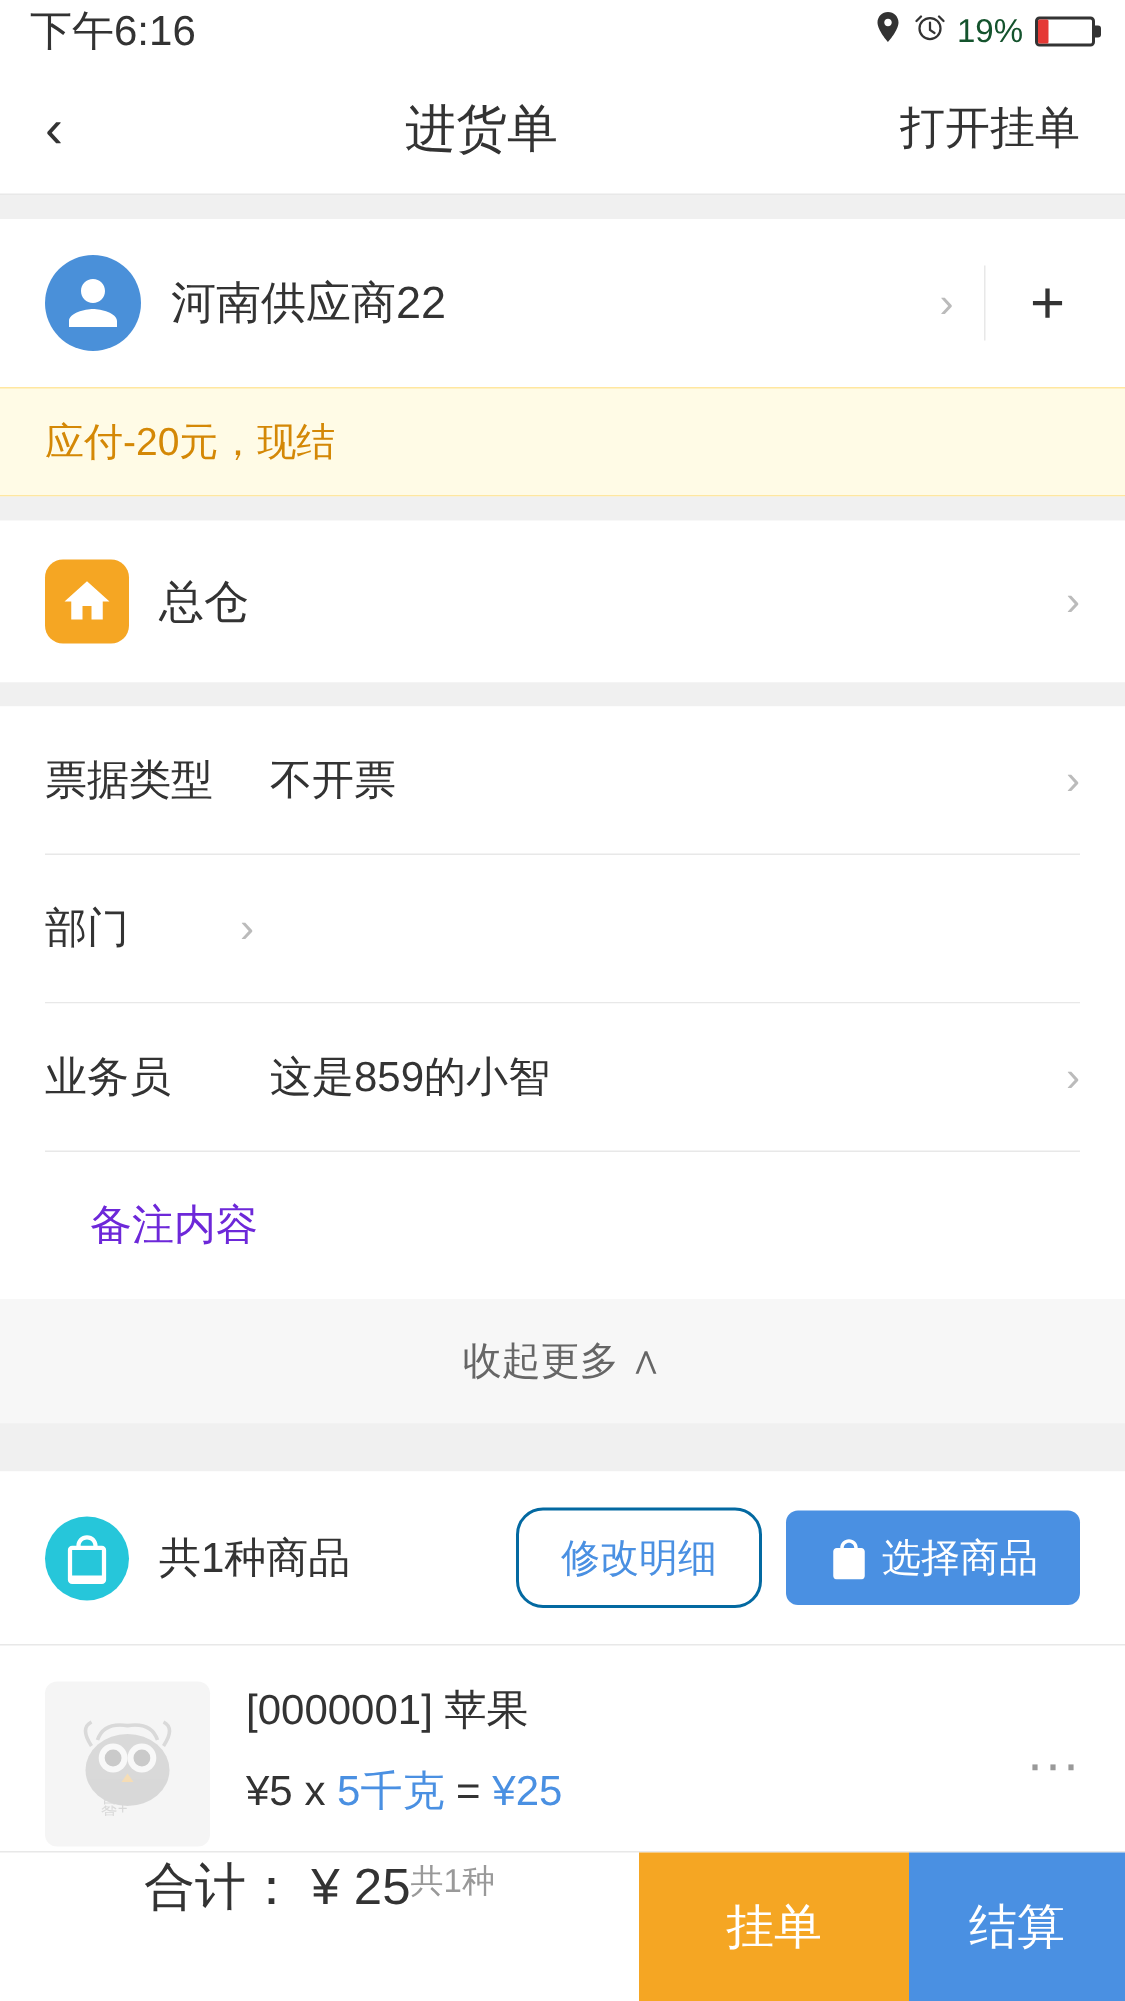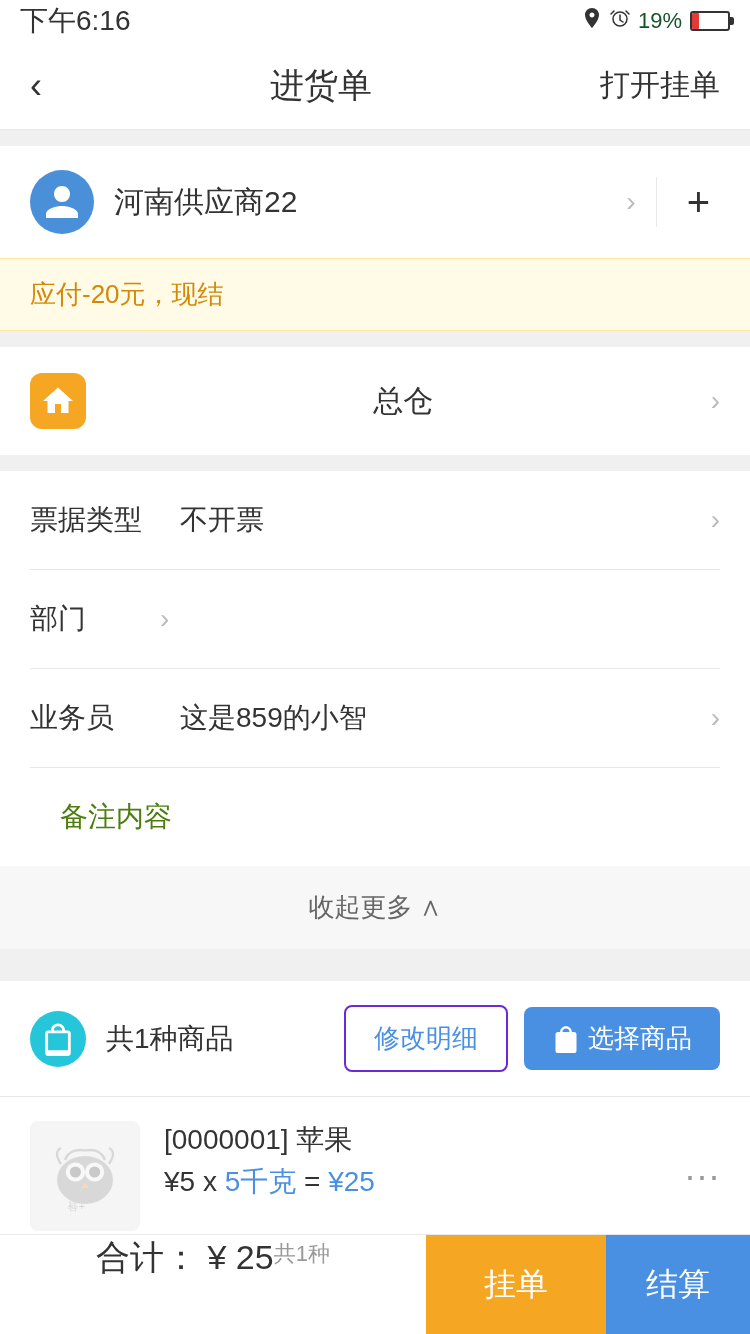--- a/index.html
+++ b/index.html
@@ -188,21 +188,20 @@
     }
     .row-icon-warehouse svg {
       width: 36px;
       height: 36px;
       fill: #fff;
     }
     .row-label {
       flex: 1;
       font-size: 30px;
       color: #333;
-      text-align: center;
     }
 
     
     .form-row {
       display: flex;
       align-items: center;
       padding: 30px 30px;
       background: #fff;
     }
     .form-key {
@@ -211,21 +210,21 @@
       width: 120px;
       flex-shrink: 0;
     }
     .form-value {
       flex: 1;
       font-size: 28px;
       color: #333;
       padding-left: 30px;
     }
     .form-placeholder {
-      color: #4d7c0f;
+      color: #6d28d9;
     }
 
     
     .collapse-bar {
       background: #f7f7f7;
       display: flex;
       align-items: center;
       justify-content: center;
       padding: 24px 30px;
       font-size: 26px;
@@ -256,25 +255,25 @@
       width: 34px;
       height: 34px;
       fill: #fff;
     }
     .product-count {
       flex: 1;
       font-size: 28px;
       color: #333;
     }
     .btn-outline {
-      border: 2px solid #6d28d9;
+      border: 2px solid #0369a1;
       color: #4a90e2;
       background: #fff;
       padding: 14px 28px;
-      border-radius: 8px;
+      border-radius: 18px;
       font-size: 26px;
       cursor: pointer;
       margin-right: 16px;
     }
     .btn-primary {
       background: #4a90e2;
       color: #fff;
       padding: 14px 28px;
       border-radius: 8px;
       font-size: 26px;
@@ -309,21 +308,21 @@
       width: 80px;
       height: 80px;
       opacity: 0.3;
     }
     .product-info {
       flex: 1;
     }
     .product-name {
       font-size: 28px;
       color: #333;
-      margin-bottom: 4px;
+      margin-bottom: 16px;
     }
     .product-price {
       font-size: 28px;
       color: #333;
     }
     .price-highlight {
       color: #4a90e2;
     }
     .product-more {
       font-size: 36px;

